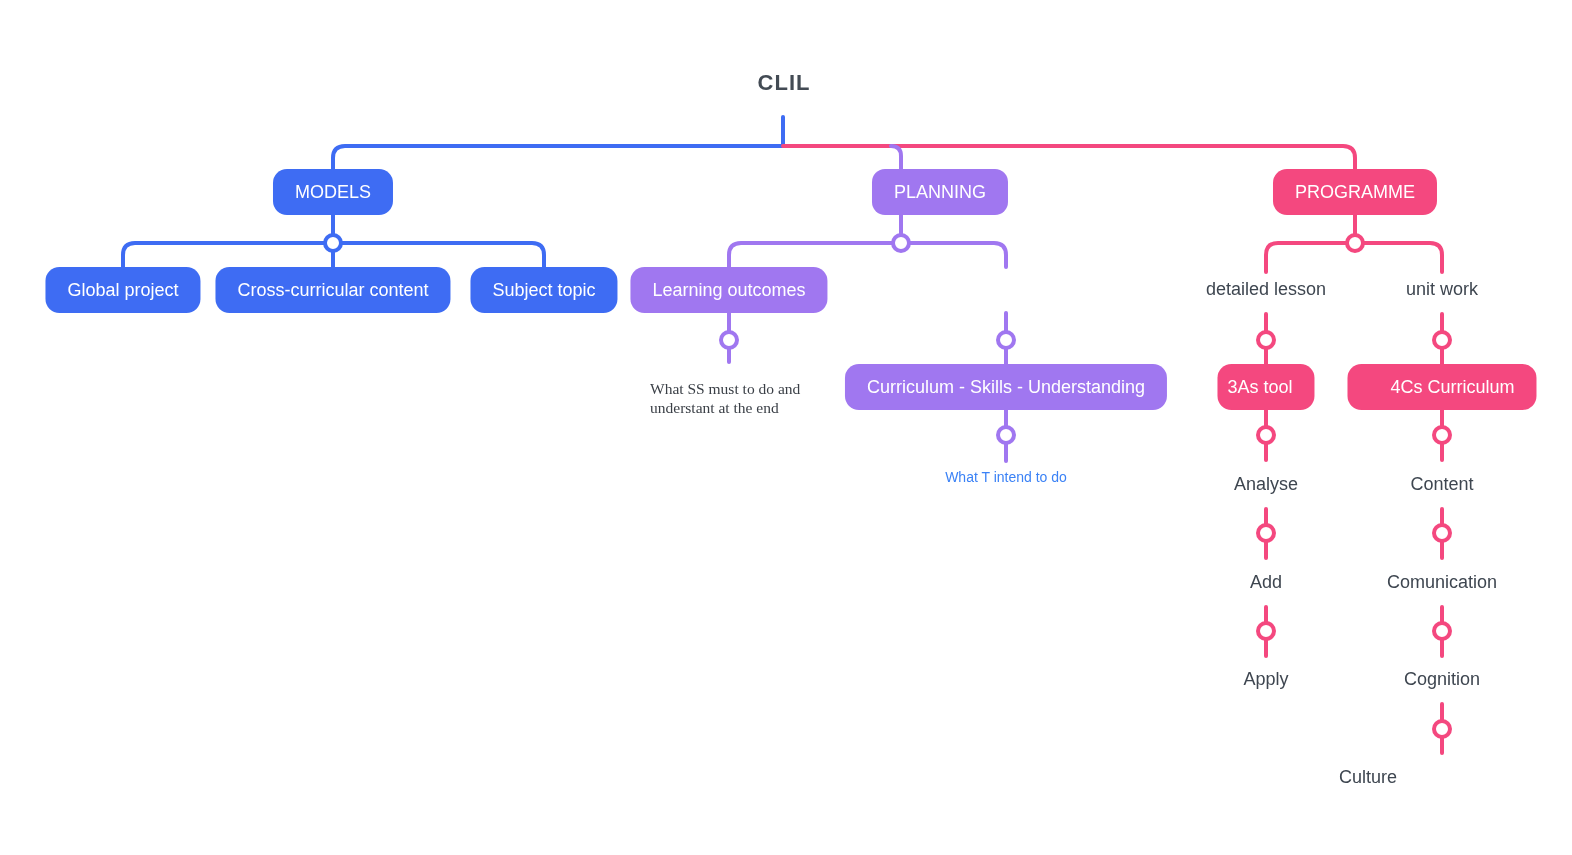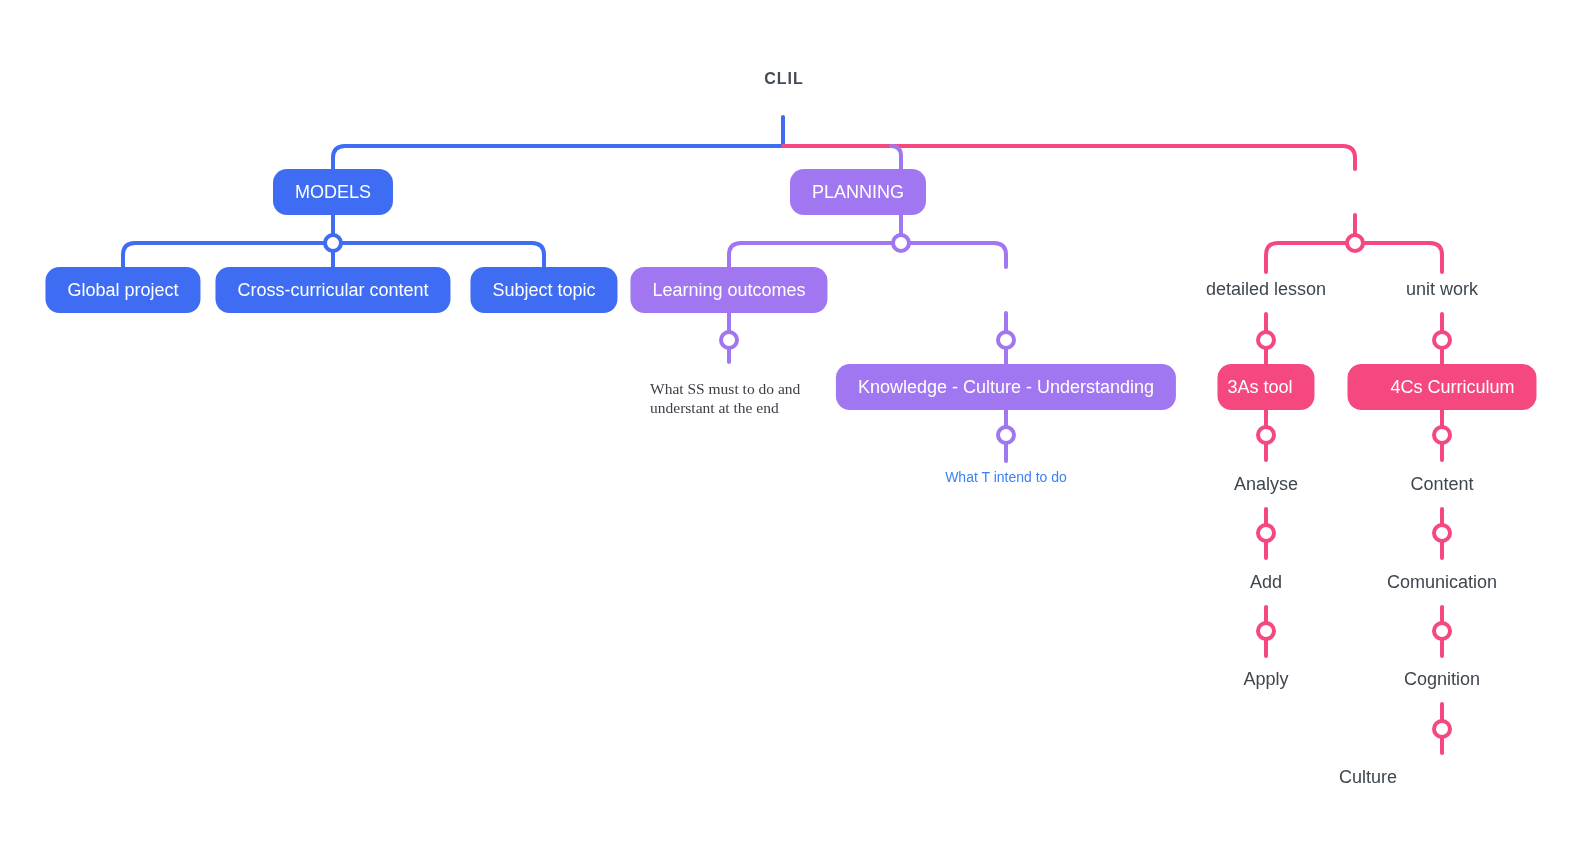--- a/index.html
+++ b/index.html
@@ -17,21 +17,21 @@
   .s-purple { stroke: var(--purple); }
   .s-pink   { stroke: var(--pink); }
   circle.ring { fill: #ffffff; stroke-width: 4; }
   .r-blue   { stroke: var(--blue); }
   .r-purple { stroke: var(--purple); }
   .r-pink   { stroke: var(--pink); }
 
   .title {
     position: absolute;
     transform: translateX(-50%);
-    font-size: 16px;
+    font-size: 22px;
     font-weight: 700;
     letter-spacing: 1px;
     color: #434b54;
     white-space: nowrap;
   }
   .node {
     position: absolute;
     height: 46px;
     line-height: 46px;
     border-radius: 14px;
@@ -128,29 +128,30 @@
     <circle class="ring r-pink" cx="1442" cy="340" r="8"></circle>
     <circle class="ring r-pink" cx="1442" cy="435" r="8"></circle>
     <circle class="ring r-pink" cx="1442" cy="533" r="8"></circle>
     <circle class="ring r-pink" cx="1442" cy="631" r="8"></circle>
     <circle class="ring r-pink" cx="1442" cy="729" r="8"></circle>
   </svg>
 
   <div class="title" style="left:784px; top:70px;">CLIL</div>
 
   <div class="node blue" style="left:333px; top:169px;">MODELS</div>
-  <div class="node purple" style="left:858px; top:169px;">PLANNING</div>
+  <div class="node purple" style="left:940px; top:169px;border-radius:13px;">PLANNING</div>
+  <div class="node pink" style="left:1355px; top:169px;">PROGRAMME</div>
 
   <div class="node blue" style="left:123px; top:267px;">Global project</div>
   <div class="node blue" style="left:544px; top:267px;">Subject topic</div>
   <div class="node blue" style="left:333px; top:267px;">Cross-curricular content</div>
 
   <div class="node purple" style="left:729px; top:267px;">Learning outcomes</div>
   <div class="note-serif" style="left:650px; top:380px;">What SS must to do and understant at the end</div>
-  <div class="node purple" style="left:1006px; top:364px;">Knowledge - Culture - Understanding</div>
+  <div class="node purple" style="left:1006px; top:364px;">Curriculum - Skills - Understanding</div>
   <div class="note-sans" style="left:1006px; top:468px;">What T intend to do</div>
 
   <div class="plain-label" style="left:1266px; top:277px;">detailed lesson</div>
   <div class="plain-label" style="left:1442px; top:277px;">unit work</div>
 
   <div class="node pink" style="left:1266px; top:364px;padding-left:10px;">3As tool</div>
   <div class="node pink" style="left:1442px; top:364px;padding-left:43px;">4Cs Curriculum</div>
 
   <div class="plain-label" style="left:1266px; top:472px;">Analyse</div>
   <div class="plain-label" style="left:1266px; top:570px;">Add</div>

